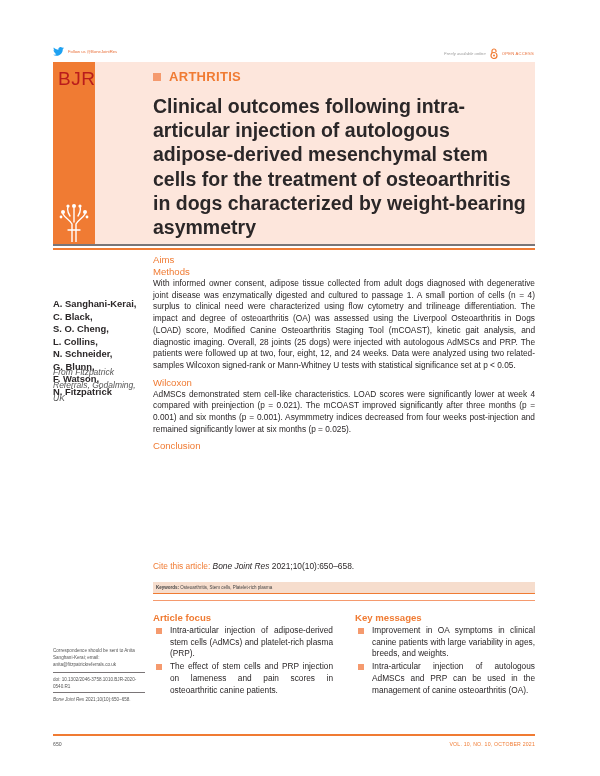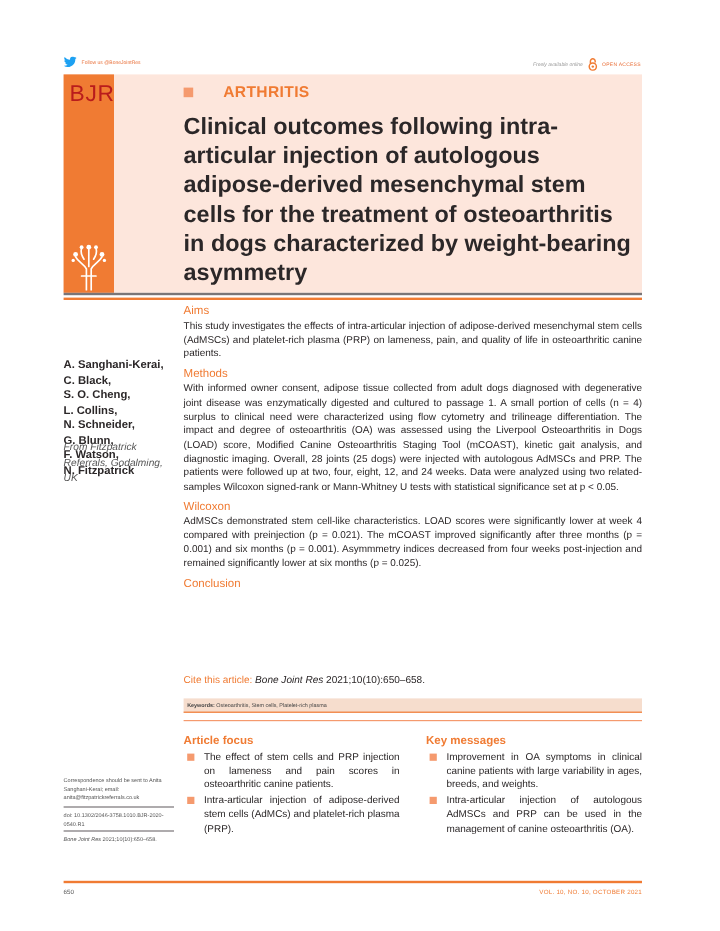--- a/index.html
+++ b/index.html
@@ -11,21 +11,21 @@
   .twitter .txt { font-size:4.2px; color:#e9703a; }
   .oa { right:66px; top:48px; display:flex; align-items:center; gap:4px; font-size:4.2px; }
   .oa .free { color:#9a9a9a; font-style:italic; }
   .oa .open { color:#e9703a; letter-spacing:0.2px; }
   .band { left:53px; top:62px; width:482px; height:182px; background:#fde6dc; }
   .orange-block { left:53px; top:62px; width:42px; height:182px; background:#f07b33; }
   .bjr { left:58px; top:68px; font-size:19px; color:#b91c1c; letter-spacing:0.5px; }
   .tree { left:58px; top:200px; width:32px; height:42px; }
   .rule-gray { left:53px; top:244px; width:482px; height:2px; background:#7a7577; }
   .rule-orange { left:53px; top:248px; width:482px; height:2px; background:#f07b33; }
-  .section-tag { left:153px; top:69px; display:flex; align-items:center; gap:25px; }
+  .section-tag { left:153px; top:69px; display:flex; align-items:center; gap:8px; }
   .section-tag .sq { width:8px; height:8px; background:#f59a6e; }
   .section-tag .lbl { font-size:13px; font-weight:bold; color:#f07b33; letter-spacing:0.3px; }
   .title { left:153px; top:94px; width:375px; font-size:19.5px; font-weight:bold; line-height:24.2px; color:#2b2728; }
   .authors { left:53px; top:266px; width:95px; font-size:9.4px; font-weight:bold; line-height:12.5px; color:#2b2728;margin-top:32px; }
   .affil { left:53px; top:366px; width:92px; font-size:8.5px; font-style:italic; line-height:13px; color:#555; }
   .abstract { left:153px; top:254px; width:382px; }
   .abstract h3 { margin:0; font-size:9.6px; font-weight:normal; color:#f07b33; line-height:12px; }
   .abstract p { margin:0 0 5px 0; font-size:8.3px; line-height:11.7px; text-align:justify; color:#2b2728; }
   .cite { left:153px; top:561px; font-size:8.4px; color:#2b2728; }
   .cite .c-lbl { color:#f07b33; }
@@ -102,21 +102,20 @@
   <div>L. Collins,</div>
   <div>N. Schneider,</div>
   <div>G. Blunn,</div>
   <div>F. Watson,</div>
   <div>N. Fitzpatrick</div>
 </div>
 <div class="abs affil">From Fitzpatrick Referrals, Godalming, UK</div>
 
 <div class="abs abstract">
   <h3>Aims</h3>
-  <p>This study investigates the effects of intra-articular injection of adipose-derived mesenchymal stem cells (AdMSCs) and platelet-rich plasma (PRP) on lameness, pain, and quality of life in osteoarthritic canine patients.</p>
   <h3>Methods</h3>
   <p>With informed owner consent, adipose tissue collected from adult dogs diagnosed with degenerative joint disease was enzymatically digested and cultured to passage 1. A small portion of cells (n = 4) surplus to clinical need were characterized using flow cytometry and trilineage differentiation. The impact and degree of osteoarthritis (OA) was assessed using the Liverpool Osteoarthritis in Dogs (LOAD) score, Modified Canine Osteoarthritis Staging Tool (mCOAST), kinetic gait analysis, and diagnostic imaging. Overall, 28 joints (25 dogs) were injected with autologous AdMSCs and PRP. The patients were followed up at two, four, eight, 12, and 24 weeks. Data were analyzed using two related-samples Wilcoxon signed-rank or Mann-Whitney U tests with statistical significance set at p &lt; 0.05.</p>
   <h3>Wilcoxon</h3>
   <p>AdMSCs demonstrated stem cell-like characteristics. LOAD scores were significantly lower at week 4 compared with preinjection (p = 0.021). The mCOAST improved significantly after three months (p = 0.001) and six months (p = 0.001). Asymmmetry indices decreased from four weeks post-injection and remained significantly lower at six months (p = 0.025).</p>
   <h3>Conclusion</h3>
 </div>
 
 <div class="abs cite">
   <span class="c-lbl">Cite this article:</span>
   <i>Bone Joint Res</i><span> 2021;10(10):650–658.</span>
@@ -125,22 +124,22 @@
 <div class="abs keywords">
   <b>Keywords:</b>
   <span>Osteoarthritis, Stem cells, Platelet-rich plasma</span>
 </div>
 
 <div class="abs divider-full"></div>
 
 <div class="abs col" style="left:153px;">
   <h3>Article focus</h3>
   <ul>
+    <li>Intra-articular injection of adipose-derived stem cells (AdMCs) and platelet-rich plasma (PRP).</li>
     <li>The effect of stem cells and PRP injection on lameness and pain scores in osteoarthritic canine patients.</li>
-    <li>Intra-articular injection of adipose-derived stem cells (AdMCs) and platelet-rich plasma (PRP).</li>
   </ul>
 </div>
 <div class="abs col" style="left:355px;">
   <h3>Key messages</h3>
   <ul>
     <li>Improvement in OA symptoms in clinical canine patients with large variability in ages, breeds, and weights.</li>
     <li>Intra-articular injection of autologous AdMSCs and PRP can be used in the management of canine osteoarthritis (OA).</li>
   </ul>
 </div>
 

